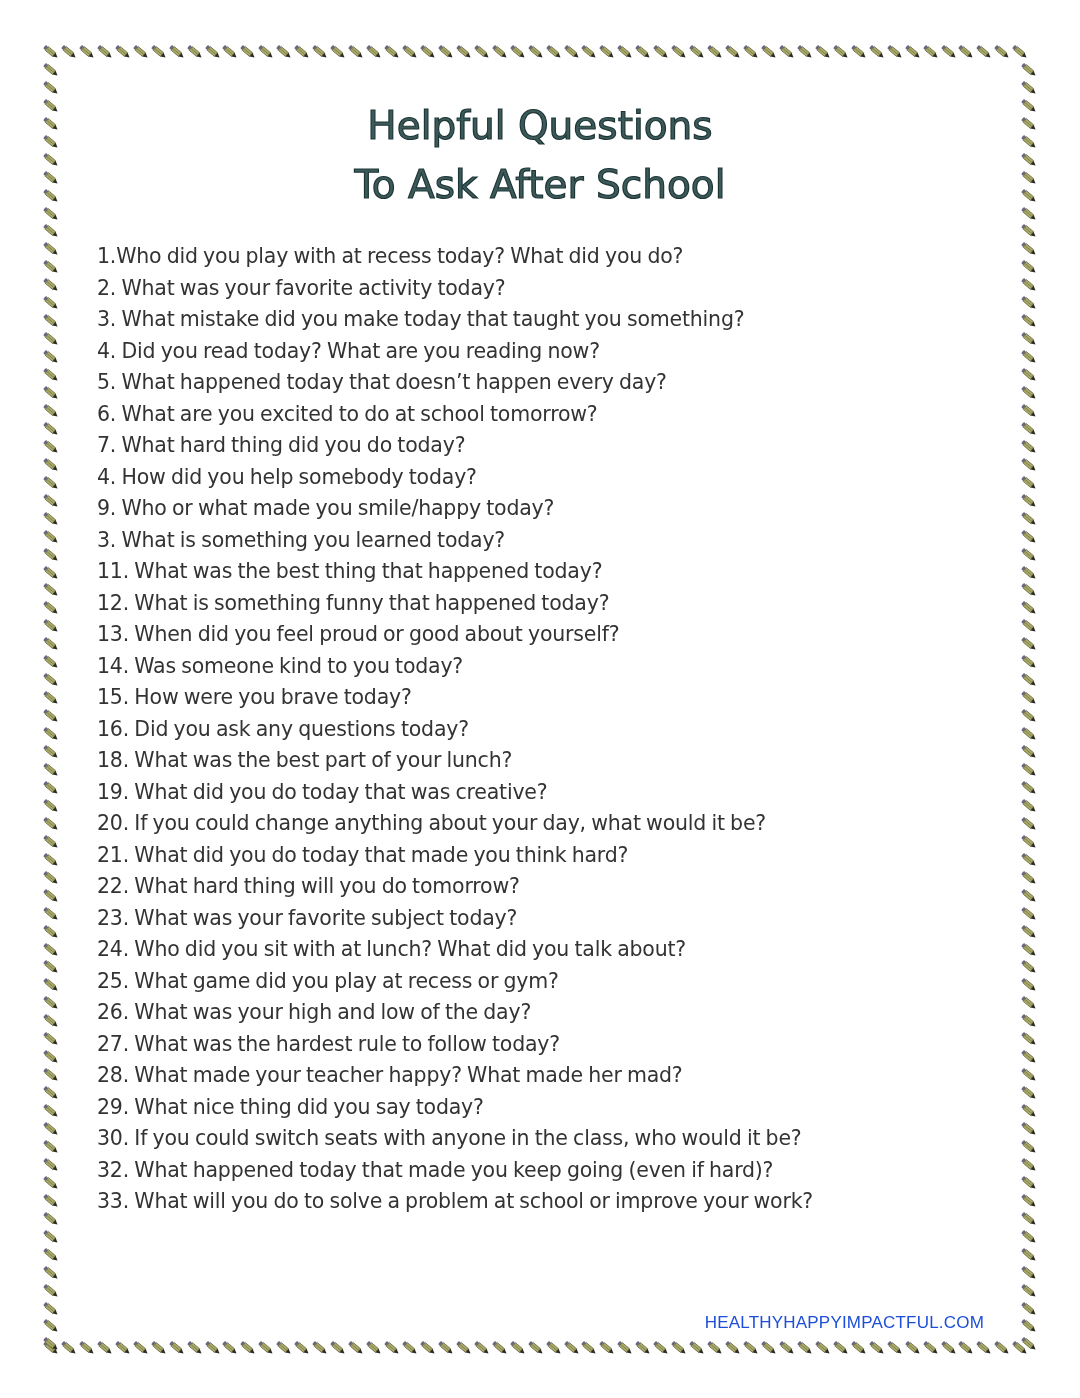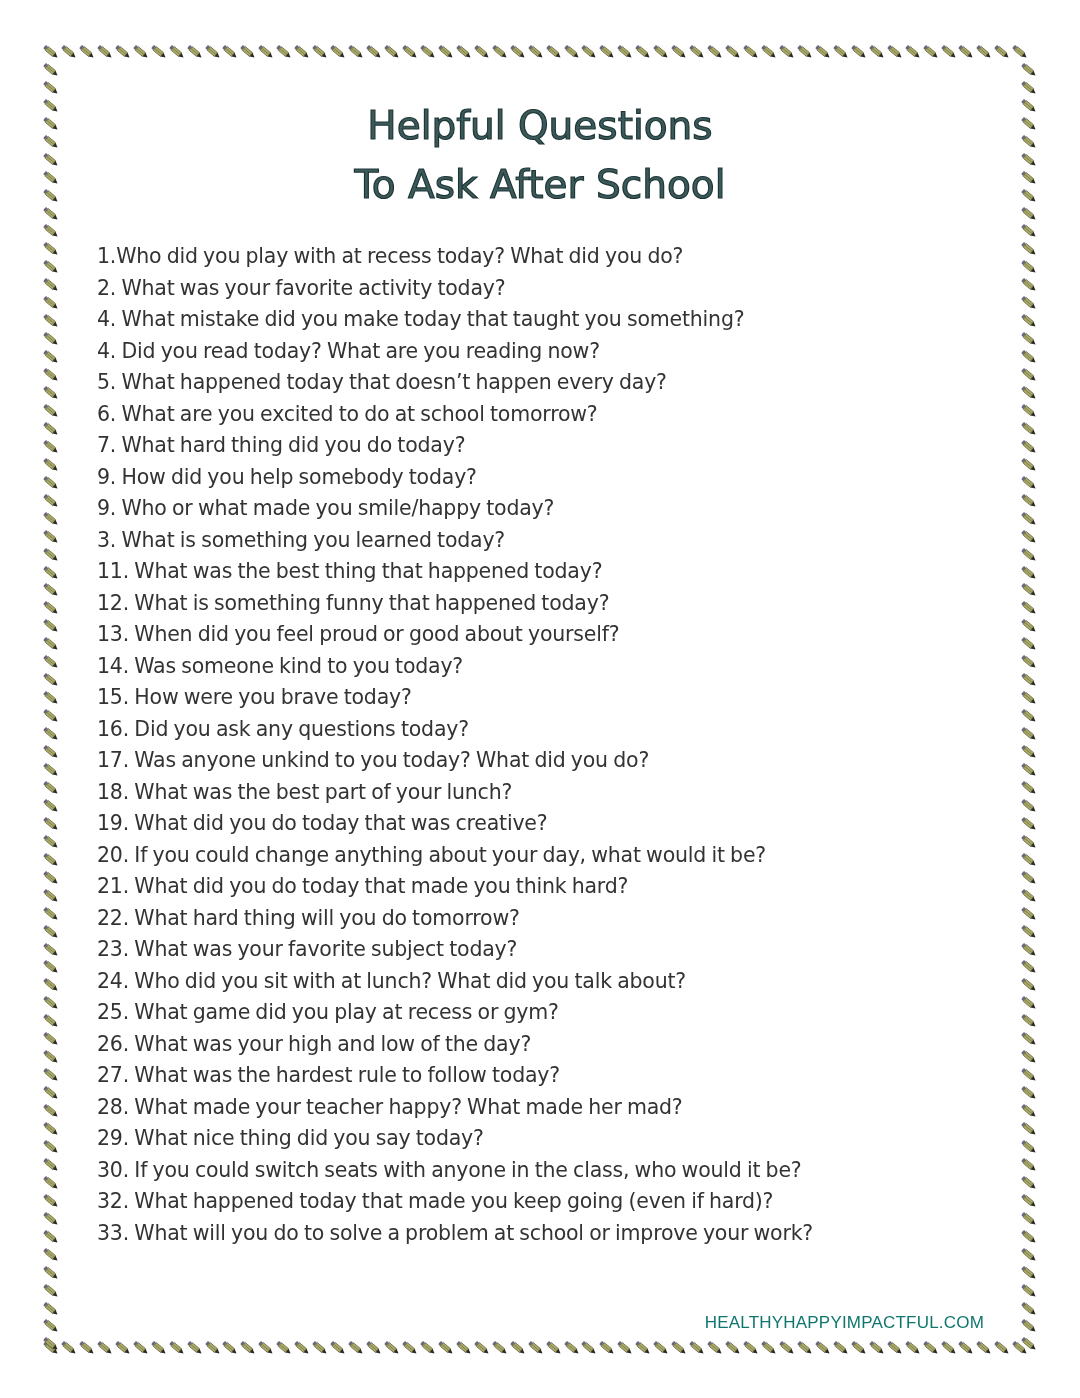--- a/index.html
+++ b/index.html
@@ -58,21 +58,21 @@
     white-space: nowrap;
     letter-spacing: -0.2px;
     word-spacing: -1px;
   }
   .footer-site {
     position: absolute;
     right: 96px;
     top: 1313px;
     font-family: "Liberation Sans", sans-serif;
     font-size: 17px;
-    color: #0f766e;
+    color: #1d4ed8;
     letter-spacing: 0.2px;
   }
 </style>
 </head>
 <body>
 
 <div class="page">
 
   <div id="pencil-border">
       <span class="pencil" style="left: 42px; top: 44px;"><svg width="18" height="16" viewBox="0 0 18 16">
@@ -2108,35 +2108,34 @@
           </g>
         </svg></span>
     </div>
 
   <h1 class="title title-line-1">Helpful Questions</h1>
   <h1 class="title title-line-2">To Ask After School</h1>
 
   <ol class="questions">
     <li class="question">1.Who did you play with at recess today? What did you do?</li>
     <li class="question">2. What was your favorite activity today?</li>
-    <li class="question">4. What mistake did you make today that taught you something?</li>
+    <li class="question">3. What mistake did you make today that taught you something?</li>
     <li class="question">4. Did you read today? What are you reading now?</li>
     <li class="question">5. What happened today that doesn’t happen every day?</li>
     <li class="question">6. What are you excited to do at school tomorrow?</li>
     <li class="question">7. What hard thing did you do today?</li>
-    <li class="question">9. How did you help somebody today?</li>
+    <li class="question">4. How did you help somebody today?</li>
     <li class="question">9. Who or what made you smile/happy today?</li>
     <li class="question">3. What is something you learned today?</li>
     <li class="question">11. What was the best thing that happened today?</li>
     <li class="question">12. What is something funny that happened today?</li>
     <li class="question">13. When did you feel proud or good about yourself?</li>
     <li class="question">14. Was someone kind to you today?</li>
     <li class="question">15. How were you brave today?</li>
     <li class="question">16. Did you ask any questions today?</li>
-    <li class="question">17. Was anyone unkind to you today? What did you do?</li>
     <li class="question">18. What was the best part of your lunch?</li>
     <li class="question">19. What did you do today that was creative?</li>
     <li class="question">20. If you could change anything about your day, what would it be?</li>
     <li class="question">21. What did you do today that made you think hard?</li>
     <li class="question">22. What hard thing will you do tomorrow?</li>
     <li class="question">23. What was your favorite subject today?</li>
     <li class="question">24. Who did you sit with at lunch? What did you talk about?</li>
     <li class="question">25. What game did you play at recess or gym?</li>
     <li class="question">26. What was your high and low of the day?</li>
     <li class="question">27. What was the hardest rule to follow today?</li>

